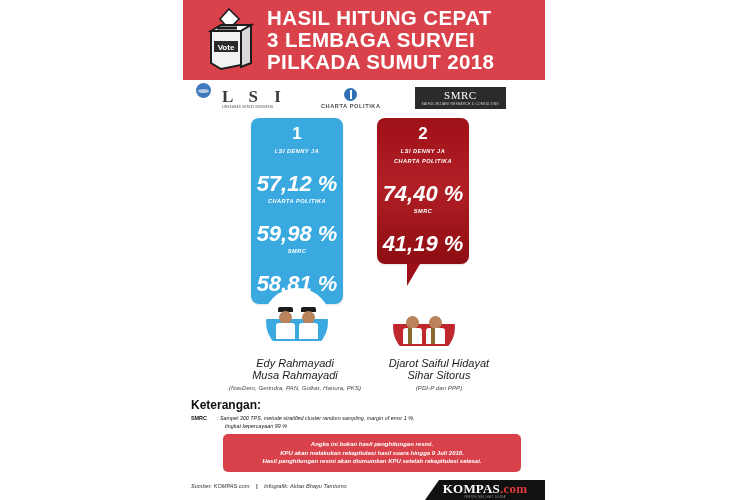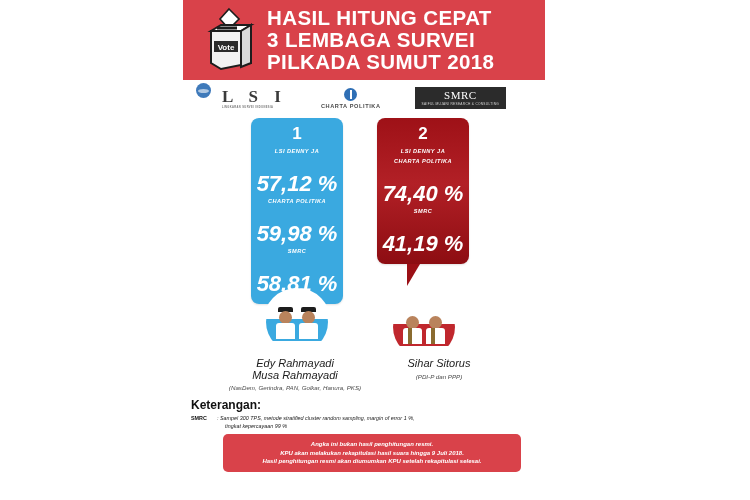--- a/index.html
+++ b/index.html
@@ -206,20 +206,21 @@
       </div>
     </div>
 
     <div class="names">
       <div class="name-block left">
         <div class="cand-name">Edy Rahmayadi</div>
         <div class="cand-name">Musa Rahmayadi</div>
         <div class="cand-party">(NasDem, Gerindra, PAN, Golkar, Hanura, PKS)</div>
       </div>
       <div class="name-block right">
+        <div class="cand-name">Djarot Saiful Hidayat</div>
         <div class="cand-name">Sihar Sitorus</div>
         <div class="cand-party">(PDI-P dan PPP)</div>
       </div>
     </div>
 
     <div class="ket">
       <div class="ket-title">Keterangan:</div>
       <div class="ket-row">
         <div class="ket-key">SMRC</div>
         <div>
@@ -228,15 +229,28 @@
         </div>
       </div>
     </div>
 
     <div class="disclaimer">
       <div>Angka ini bukan hasil penghitungan resmi.</div>
       <div>KPU akan melakukan rekapitulasi hasil suara hingga 9 Juli 2018.</div>
       <div>Hasil penghitungan resmi akan diumumkan KPU setelah rekapitulasi selesai.</div>
     </div>
 
+    <div class="footer">
+      <div class="source">
+        <span>Sumber: KOMPAS.com</span>
+        <span class="sep">|</span>
+        <span>Infografik: Akbar Bhayu Tamtomo</span>
+      </div>
+      <div class="kompas-logo">
+        <div class="kompas-wordmark">
+          <span>KOMPAS</span><span class="dotcom">.com</span>
+        </div>
+        <div class="kompas-tag">JERNIH MELIHAT DUNIA</div>
+      </div>
+    </div>
 
   </div>
 </div>
 
 </body></html>

